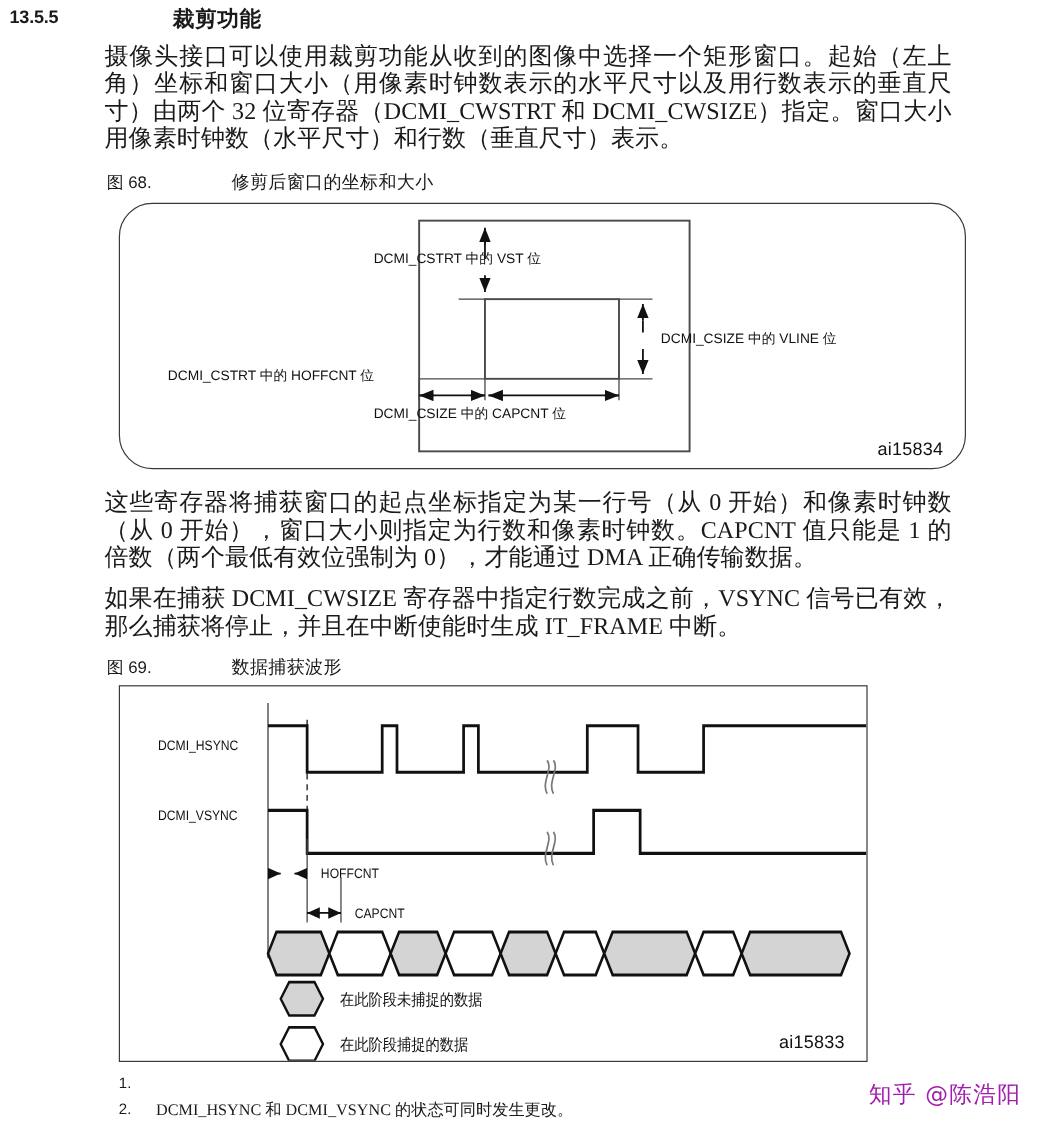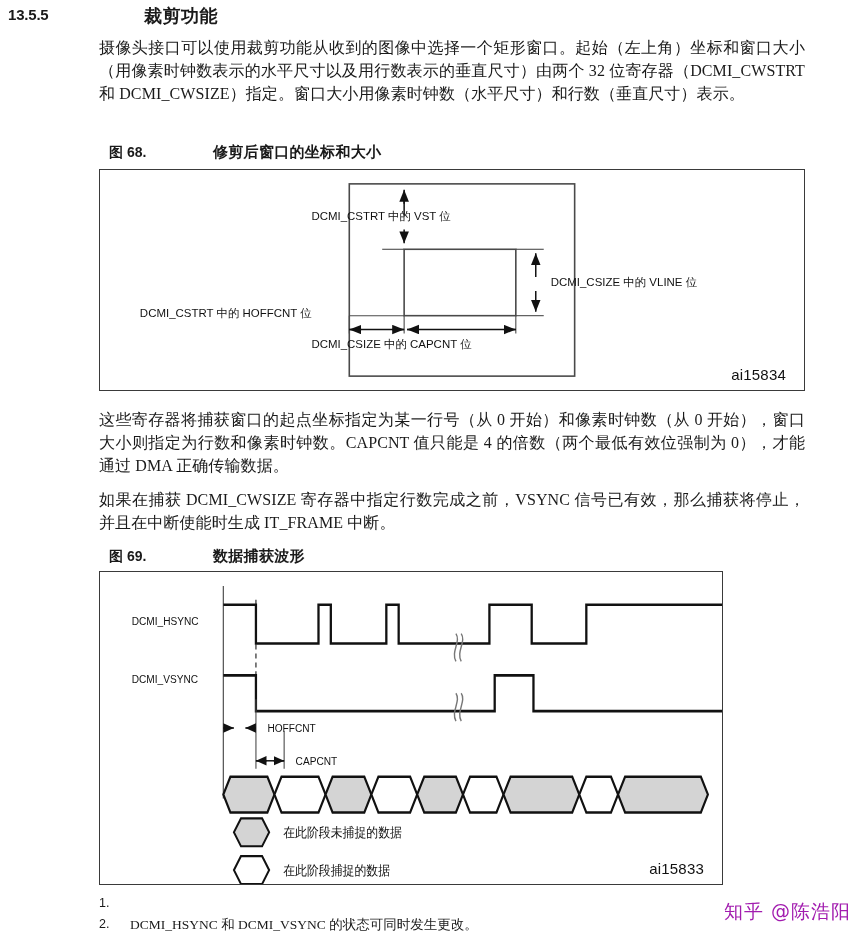--- a/index.html
+++ b/index.html
@@ -40,48 +40,48 @@
     font-family: "Liberation Sans", "DejaVu Sans", sans-serif;
     font-weight: bold;
     font-size: 18px;
     letter-spacing: 0.5px;
     margin-left: 48px;
   }
 
   
   .para {
     position: absolute;
-    left: 99px;
+    left: 87px;
     width: 706px;
-    font-size: 16px;
+    font-size: 20px;
     line-height: 23px;
     text-align: justify;
     text-justify: inter-ideograph;
     letter-spacing: 0.1px;
   }
 
   
   .fig-cap {
     position: absolute;
-    left: 109px;
-    font-family: "Liberation Sans", "DejaVu Sans", sans-serif;
-    font-weight: bold;
+    left: 89px;
+    font-family: "Liberation Sans", "DejaVu Sans", sans-serif;
+    font-weight: normal;
     font-size: 14px;
   }
   .fig-cap .fc-num { display: inline-block; width: 104px; }
   .fig-cap .fc-txt { letter-spacing: 0.3px; font-size: 15px; }
 
   
   .fig-box {
     position: absolute;
     border: 1px solid #3a3a3a;
     background: #ffffff;
     box-sizing: border-box;
   }
-  #fig68-box { left: 99px; top: 169px; width: 706px; height: 222px; }
+  #fig68-box { left: 99px; top: 169px; width: 706px; height: 222px; border-radius: 28px; }
   #fig69-box { left: 99px; top: 571px; width: 624px; height: 314px; }
 
   .fig-id {
     position: absolute;
     font-family: "Liberation Sans", "DejaVu Sans", sans-serif;
     font-size: 15px;
     color: #111;
     letter-spacing: 0.2px;
   }
 
@@ -183,21 +183,21 @@
 
     <line x1="320" y1="161" x2="308" y2="161" stroke="#111" stroke-width="1.5" marker-end="url(#ah)"></line>
     <line x1="308" y1="161" x2="417" y2="161" stroke="#111" stroke-width="1.5"></line>
     <line x1="405" y1="161" x2="417" y2="161" stroke="#111" stroke-width="1.5" marker-end="url(#ah)"></line>
     <text class="lbl" x="212" y="180">DCMI_CSIZE 中的 CAPCNT 位</text>
   </svg>
 
   <div class="fig-id" style="right:18px; bottom:7px;">ai15834</div>
 </div>
 
-<div class="para" id="p2" style="top:408px;">这些寄存器将捕获窗口的起点坐标指定为某一行号（从 0 开始）和像素时钟数（从 0 开始），窗口大小则指定为行数和像素时钟数。CAPCNT 值只能是 4 的倍数（两个最低有效位强制为 0），才能通过 DMA 正确传输数据。</div>
+<div class="para" id="p2" style="top:408px;">这些寄存器将捕获窗口的起点坐标指定为某一行号（从 0 开始）和像素时钟数（从 0 开始），窗口大小则指定为行数和像素时钟数。CAPCNT 值只能是 1 的倍数（两个最低有效位强制为 0），才能通过 DMA 正确传输数据。</div>
 <div class="para" id="p3" style="top:488px;">如果在捕获 DCMI_CWSIZE 寄存器中指定行数完成之前，VSYNC 信号已有效，那么捕获将停止，并且在中断使能时生成 IT_FRAME 中断。</div>
 
 <div class="fig-cap" style="top:547px;">
   <span class="fc-num">图 69.</span><span class="fc-txt">数据捕获波形</span>
 </div>
 
 <div class="fig-box" id="fig69-box">
   <svg class="fig-svg" viewBox="0 0 706 314" preserveAspectRatio="none">
     <defs>
       <marker id="ah3" markerWidth="9" markerHeight="9" refX="8" refY="3.2" orient="auto" markerUnits="strokeWidth">

